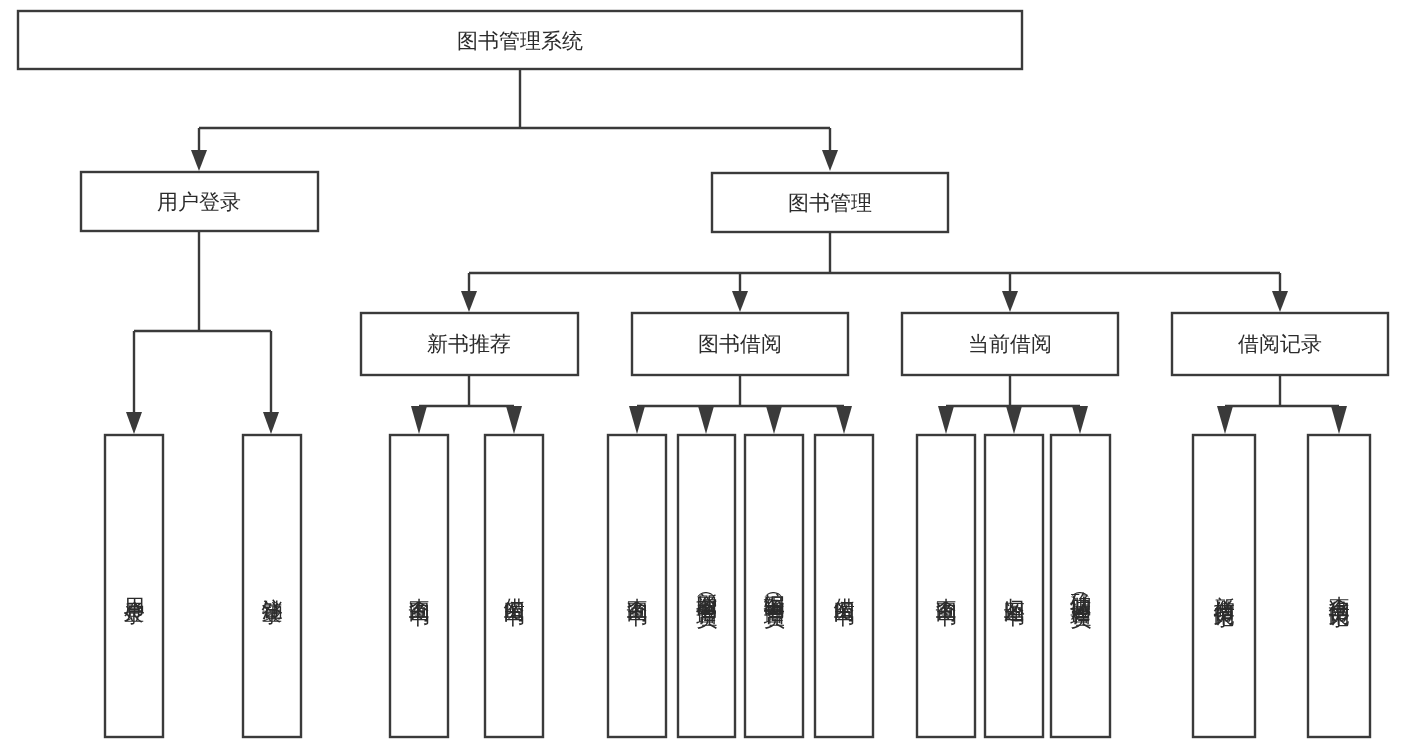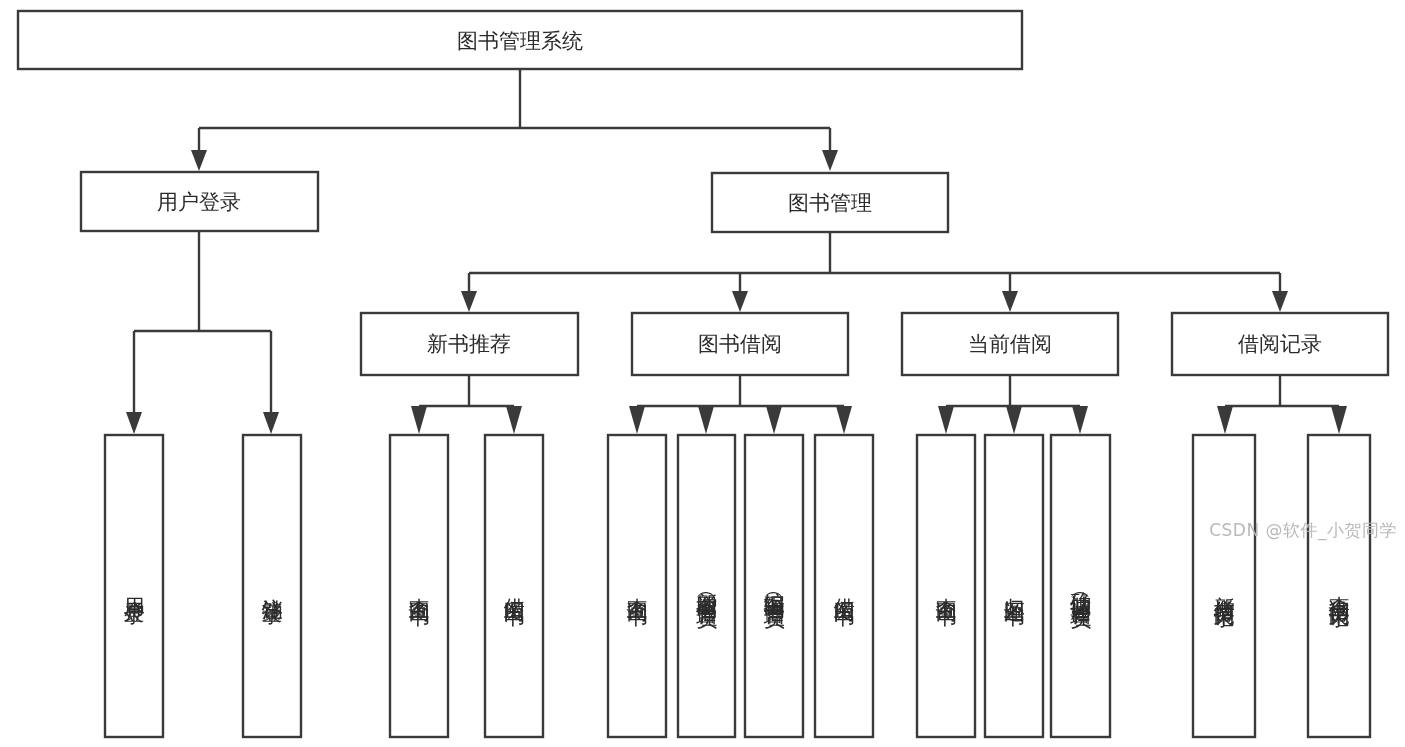--- a/index.html
+++ b/index.html
@@ -251,15 +251,14 @@
     <span class="leaf-label">确认归还（管理员）</span>
   </div>
 
   <div class="leaf-label-wrap" style="left:1193px; top:435px; width:62px; height:302px;">
     <span class="leaf-label">新增借阅记录</span>
   </div>
   <div class="leaf-label-wrap" style="left:1308px; top:435px; width:62px; height:302px;">
     <span class="leaf-label">查询借阅记录</span>
   </div>
 
-  <div class="watermark">CSDN @软件_小贺同学</div>
 
 </div>
 
 </body></html>

